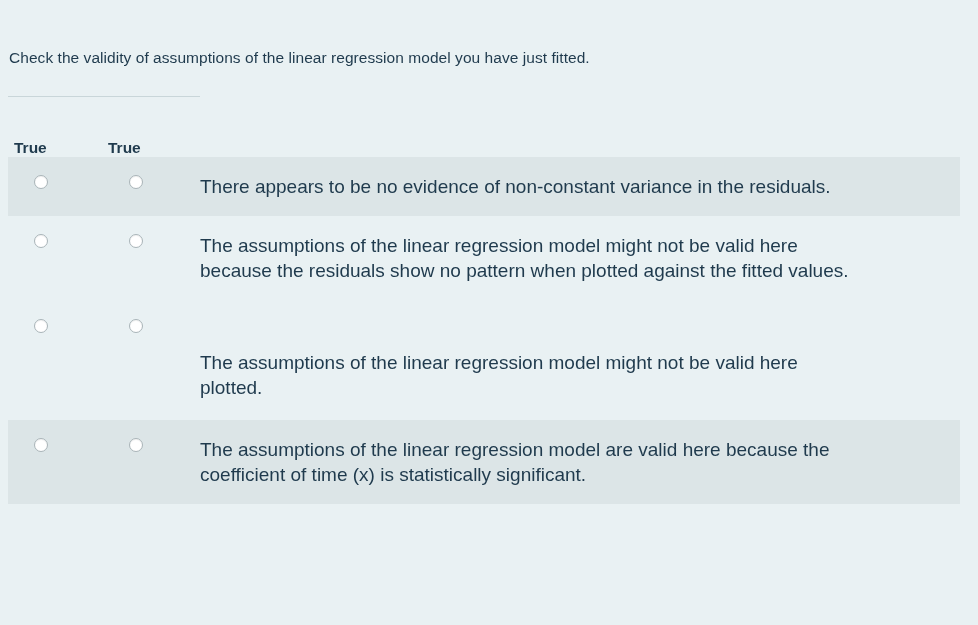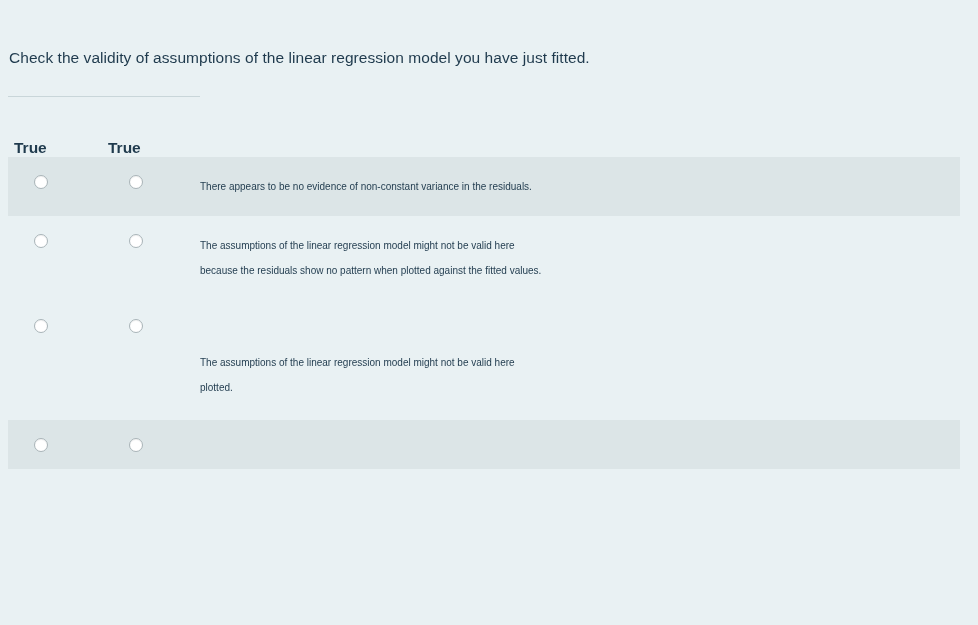--- a/index.html
+++ b/index.html
@@ -101,21 +101,21 @@
     background: #ffffff;
     border: 1px solid #a9b4b8;
     box-sizing: border-box;
     box-shadow: inset 0 1px 1px rgba(0,0,0,0.06);
     display: block;
   }
 
   .stmt {
     flex: 1 1 auto;
     padding-right: 22px;
-    font-size: 10px;
+    font-size: 19px;
     line-height: 25px;
     color: #1f3a4d;
     box-sizing: border-box;
   }
   .stmt.shift-down {
     padding-top: 32px;
   }
   .stmt-line { display: block; white-space: nowrap; }
 </style>
 </head>
@@ -171,18 +171,20 @@
           </div>
         </div>
         <div class="opt-row striped">
           <div class="radio-cell c1">
             <span class="radio"></span>
           </div>
           <div class="radio-cell c2">
             <span class="radio"></span>
           </div>
           <div class="stmt">
+            <span class="stmt-line">The assumptions of the linear regression model are valid here because the</span>
+            <span class="stmt-line">coefficient of time (x) is statistically significant.</span>
           </div>
         </div>
       </div>
   </div>
 
 </div>
 
 </body></html>

